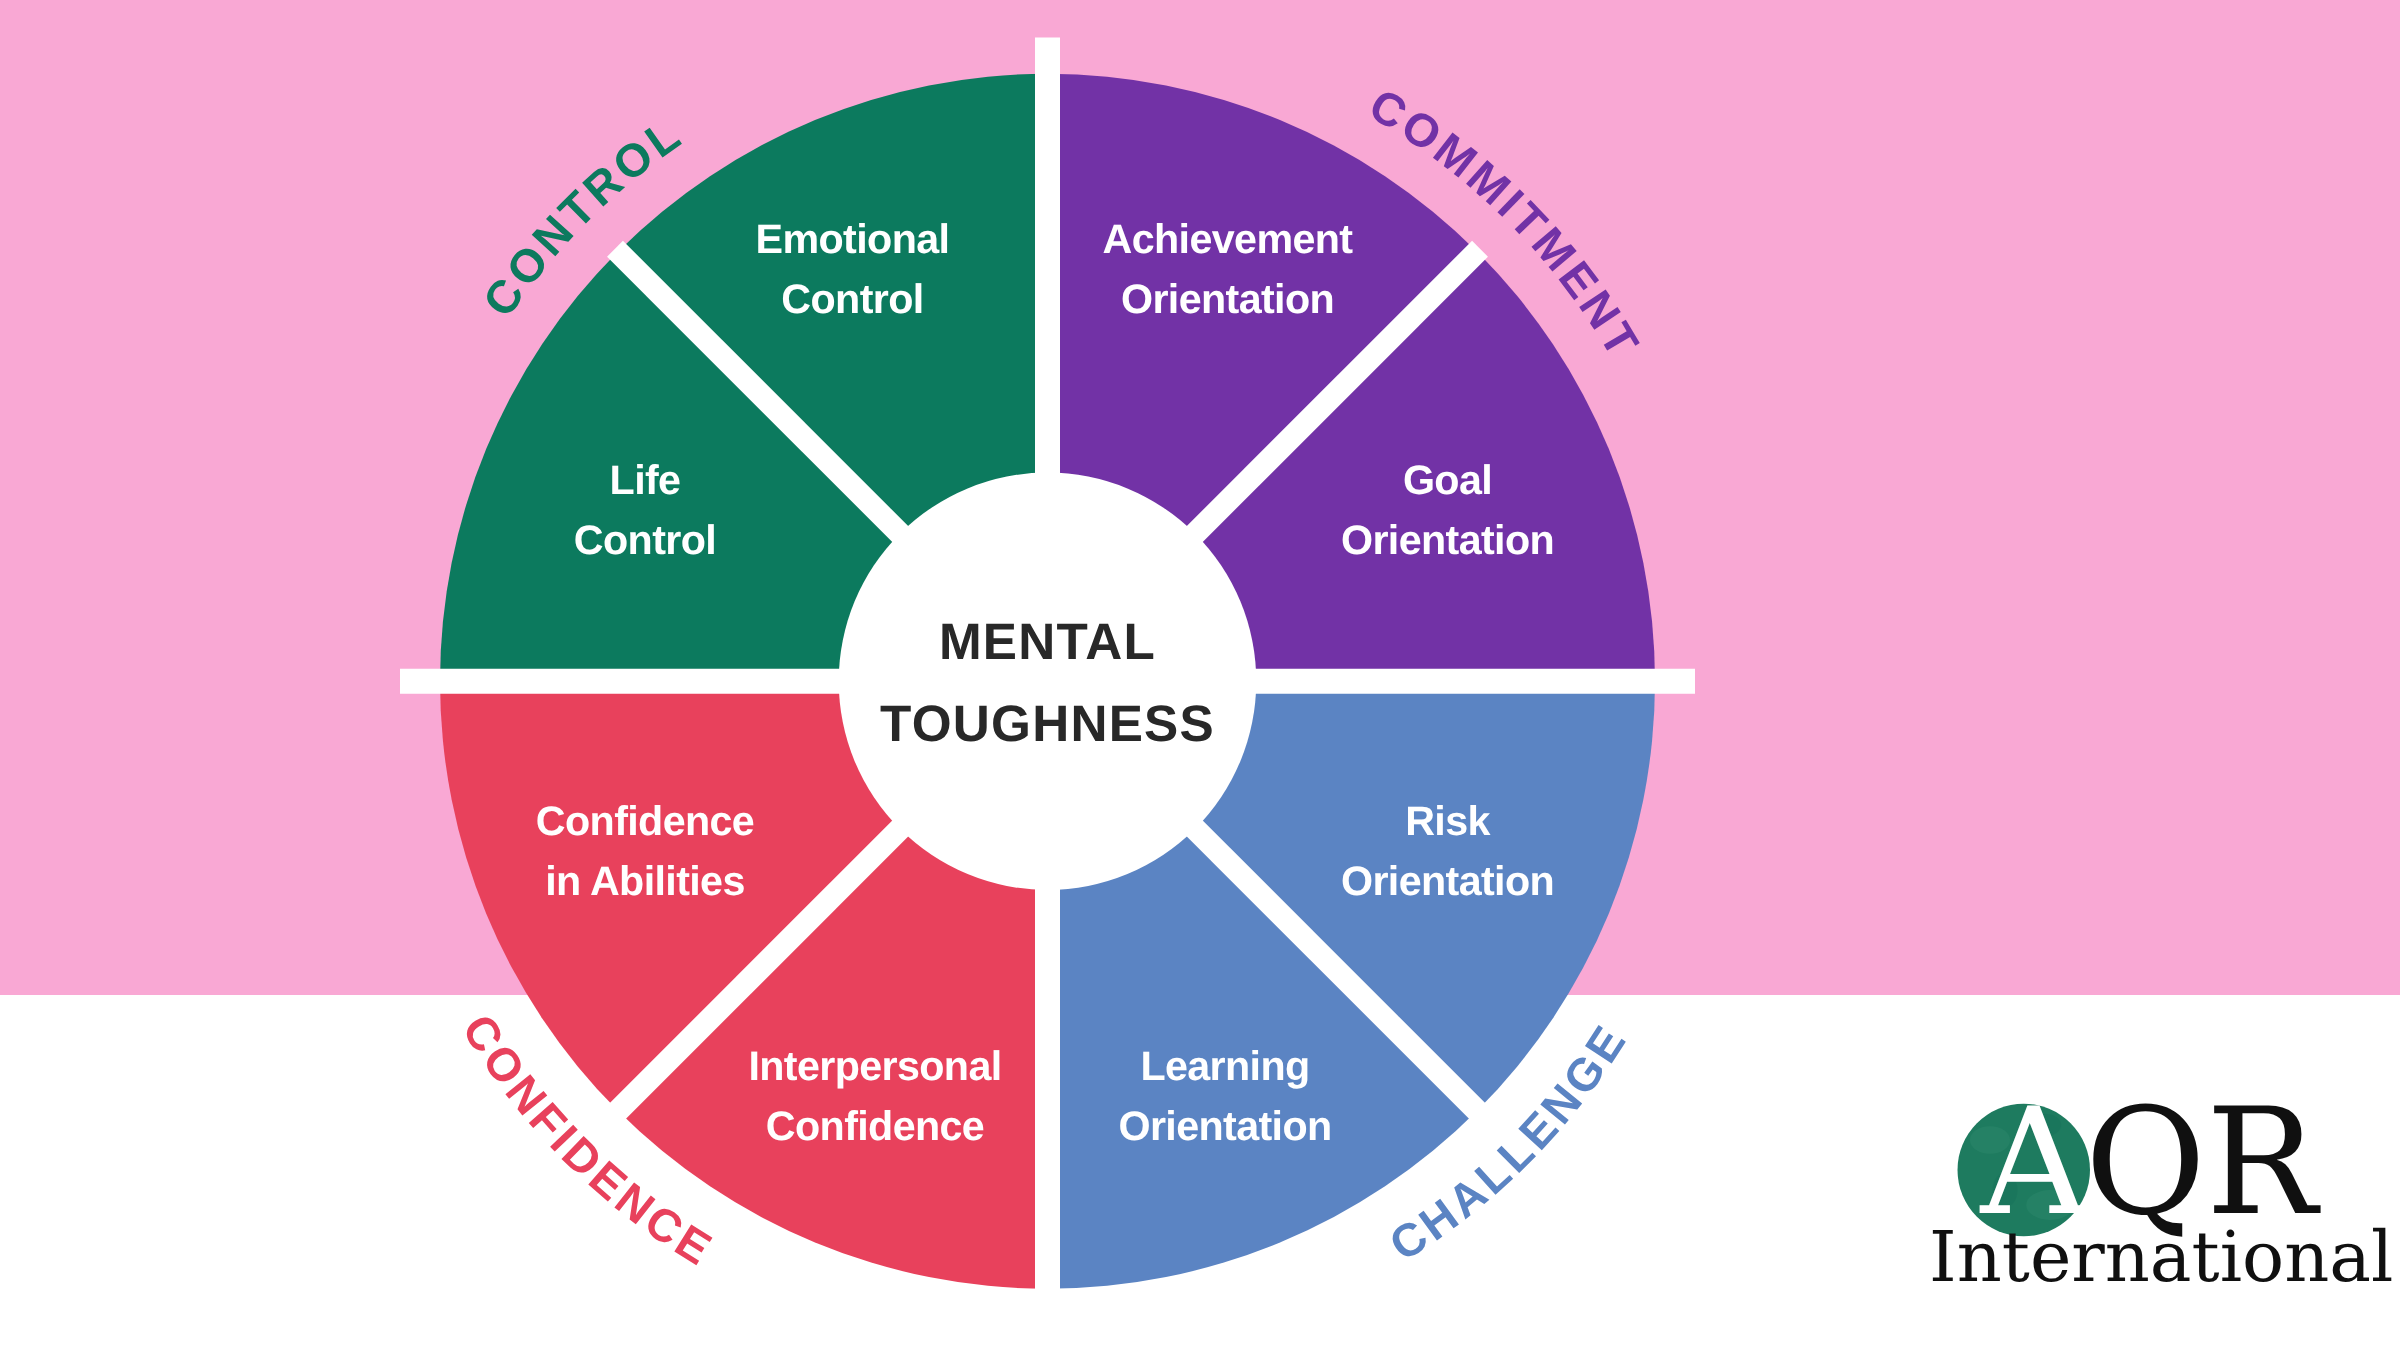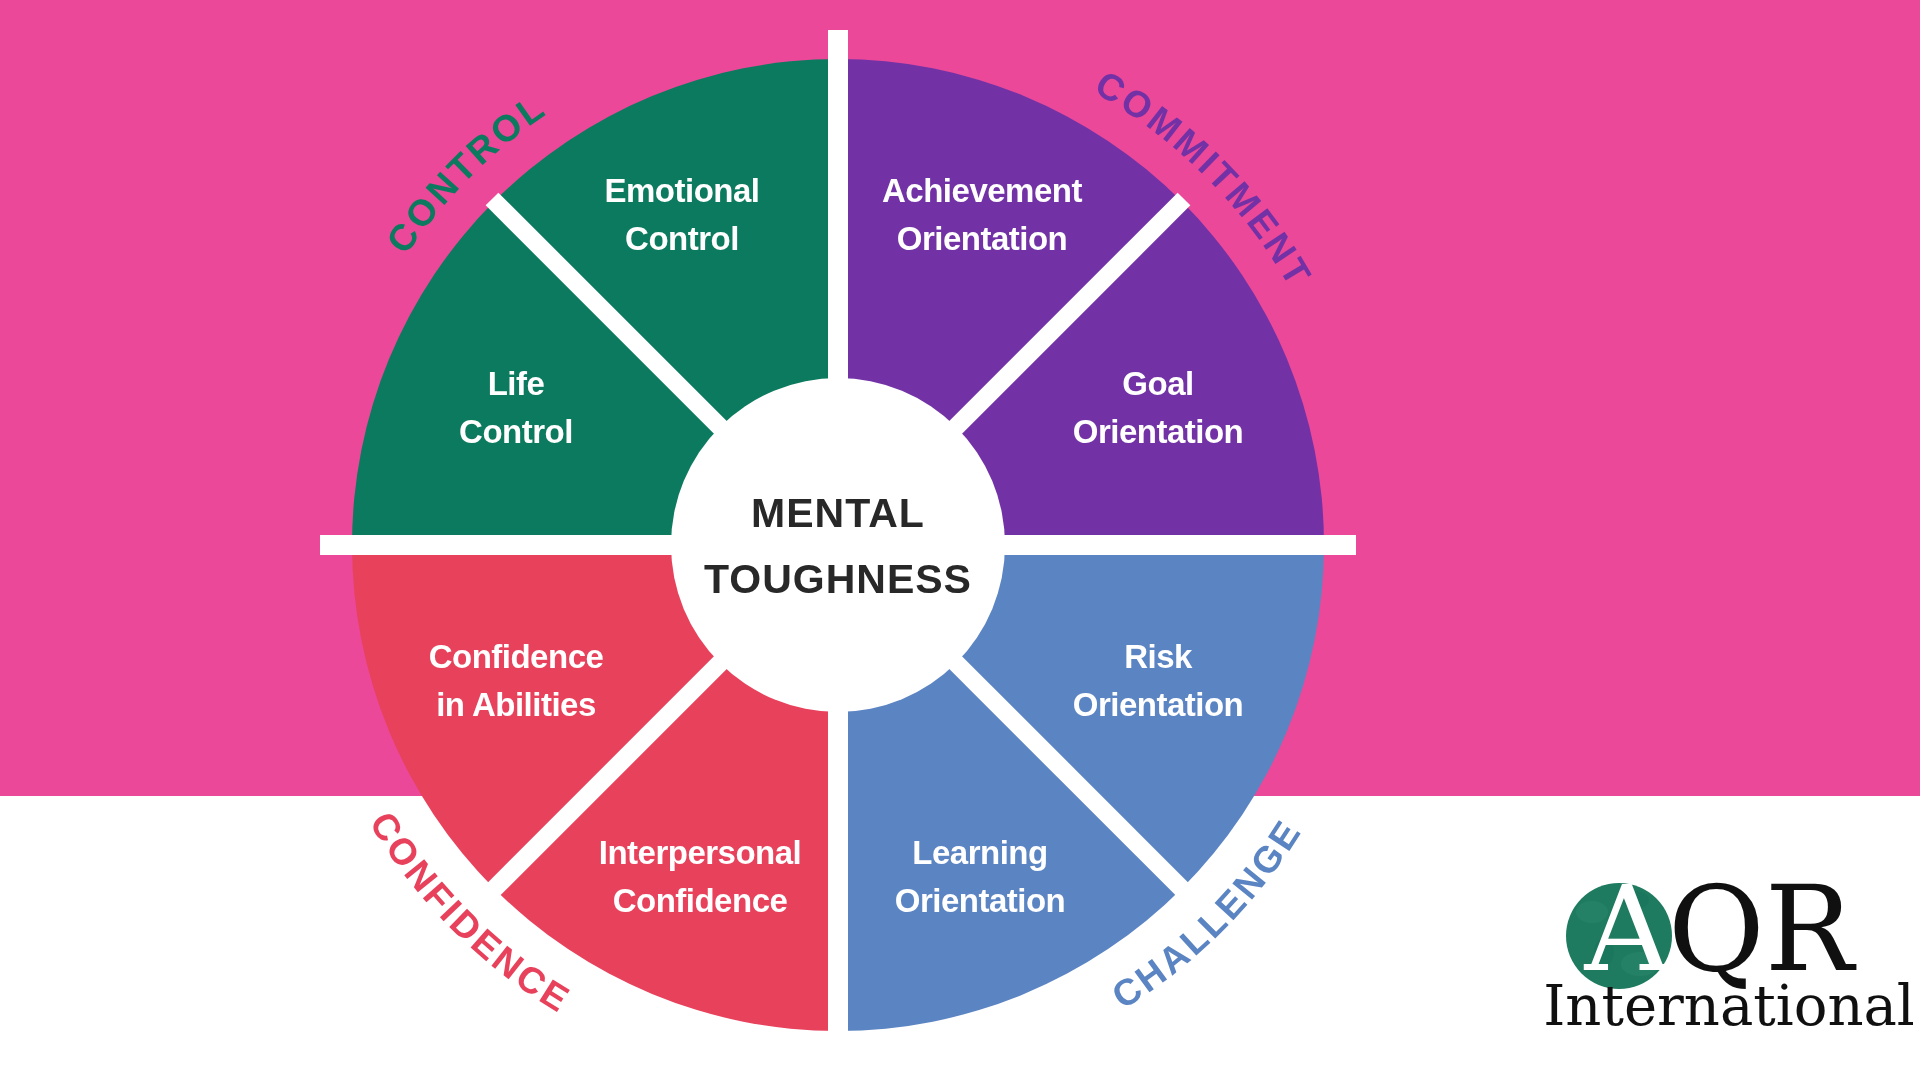--- a/index.html
+++ b/index.html
@@ -7,21 +7,21 @@
     padding: 0;
     width: 1920px;
     height: 1080px;
     background: #ffffff;
     overflow: hidden;
   }
   .stage {
     position: relative;
     width: 1920px;
     height: 796px;
-    background: #ec4899;
+    background: #f9a8d4;
   }
   svg { display: block; }
   .seg-line {
     font-family: "Liberation Sans", "DejaVu Sans", sans-serif;
     font-size: 33px;
     font-weight: 700;
     letter-spacing: -0.5px;
     fill: #ffffff;
   }
   .center-line {

